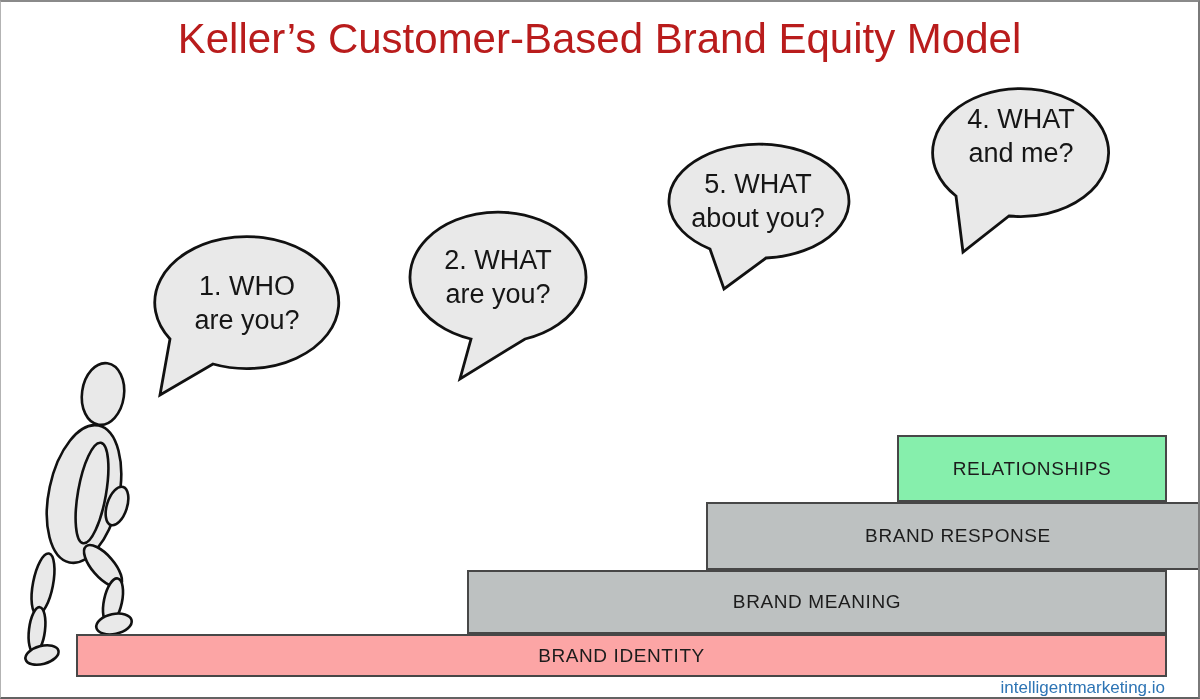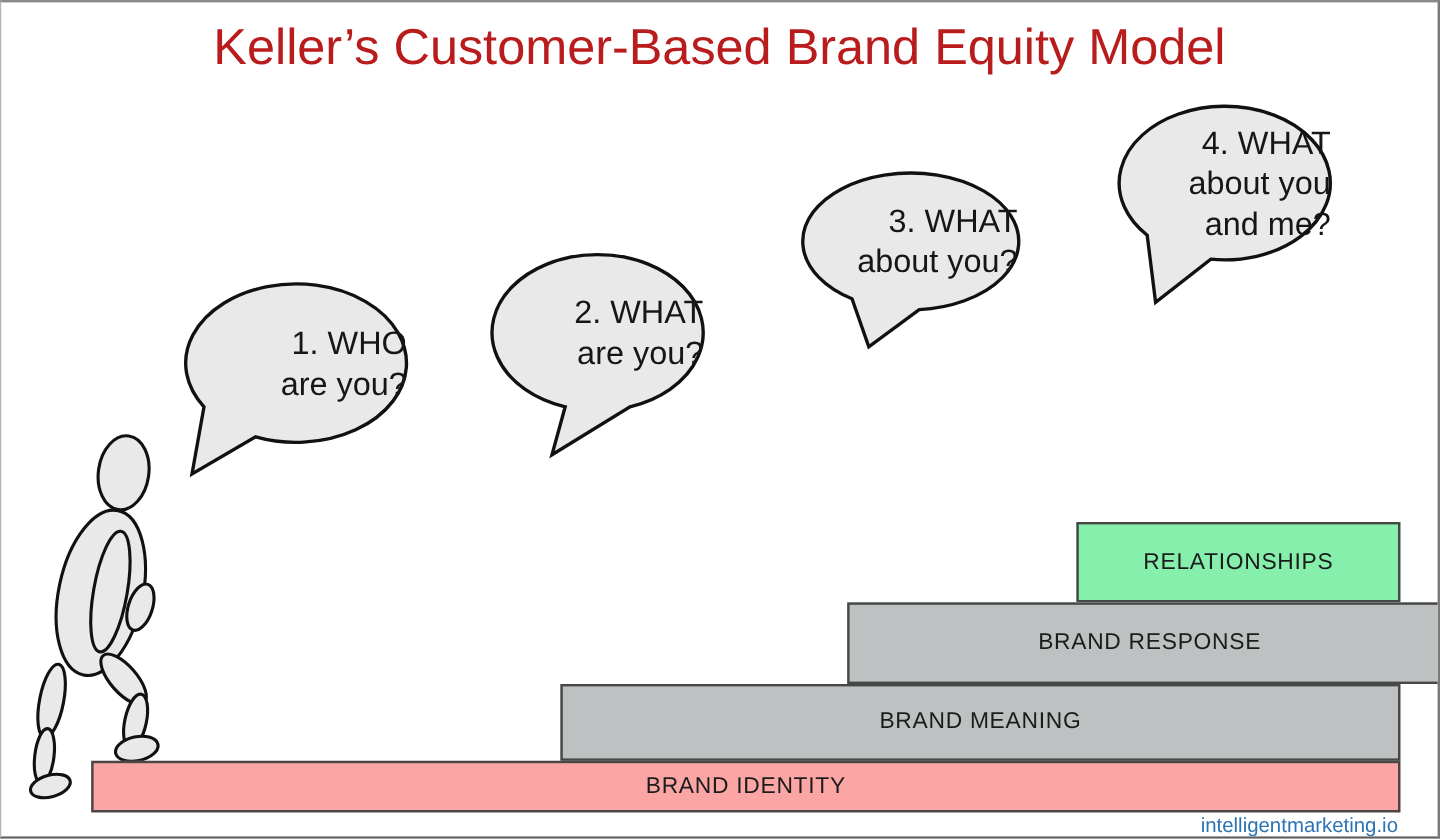--- a/index.html
+++ b/index.html
@@ -13,21 +13,21 @@
   .title {
     position:absolute; top:13px; left:0; width:100%;
     text-align:center; font-size:42px; color:#b91c1c; white-space:nowrap;
   }
   svg.shapes { position:absolute; left:0; top:0; }
   .bubble-path { fill:#e9e9e9; stroke:#111; stroke-width:2.8; stroke-linejoin:miter; }
   .fig { fill:#e9e9e9; stroke:#111; stroke-width:2.6; }
   .bubble-text {
     position:absolute; text-align:center; font-size:27px; line-height:34px; color:#161616;
   }
-  .bubble-text span { display:block;text-align:right; }
+  .bubble-text span { display:block; }
   .step {
     position:absolute; box-sizing:border-box; border:2px solid #474747;
     display:flex; align-items:center; justify-content:center;
     font-size:19px; letter-spacing:0.6px; color:#1c1c1c;
   }
   #step-identity      { left:75px;  top:632px; width:1091px; height:43px; background:#fca5a5; }
   #step-meaning       { left:466px; top:568px; width:700px;  height:64px; background:#bdc1c1;align-items:center; }
   #step-response      { left:662px; top:500px; width:504px;  height:68px; background:#bdc1c1;margin-left:43px; }
   #step-relationships { left:896px; top:433px; width:270px;  height:67px; background:#86efac; }
   .watermark {
@@ -68,26 +68,25 @@
 
   <div class="bubble-text" id="bubble-text-1">
     <span>1. WHO</span>
     <span>are you?</span>
   </div>
   <div class="bubble-text" id="bubble-text-2">
     <span>2. WHAT</span>
     <span>are you?</span>
   </div>
   <div class="bubble-text" id="bubble-text-3">
-    <span>3. WHAT</span>
+    <span>5. WHAT</span>
     <span>about you?</span>
   </div>
   <div class="bubble-text" id="bubble-text-4">
     <span>4. WHAT</span>
-    <span>about you</span>
     <span>and me?</span>
   </div>
 
   <div class="step" id="step-identity">
     <span>BRAND IDENTITY</span>
   </div>
   <div class="step" id="step-meaning">
     <span>BRAND MEANING</span>
   </div>
   <div class="step" id="step-response">

